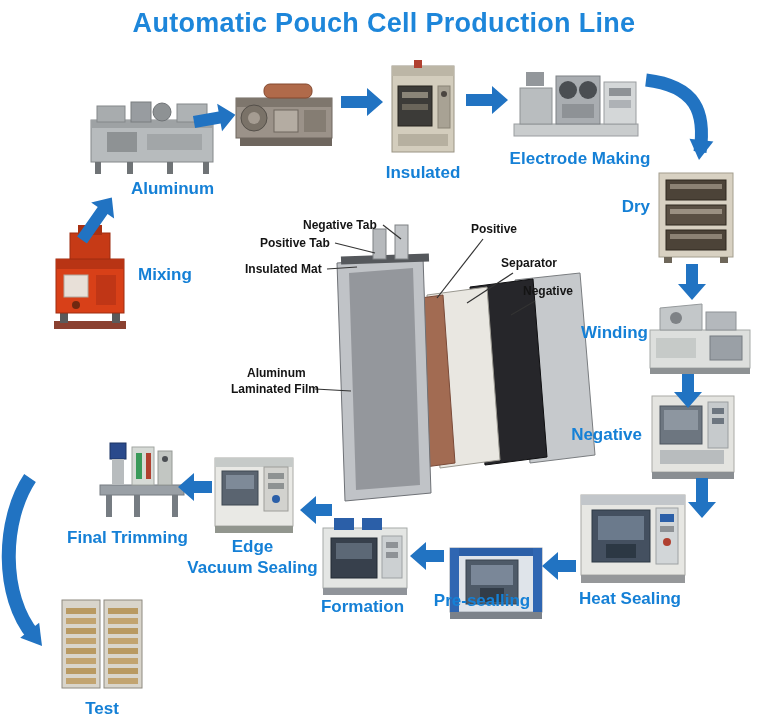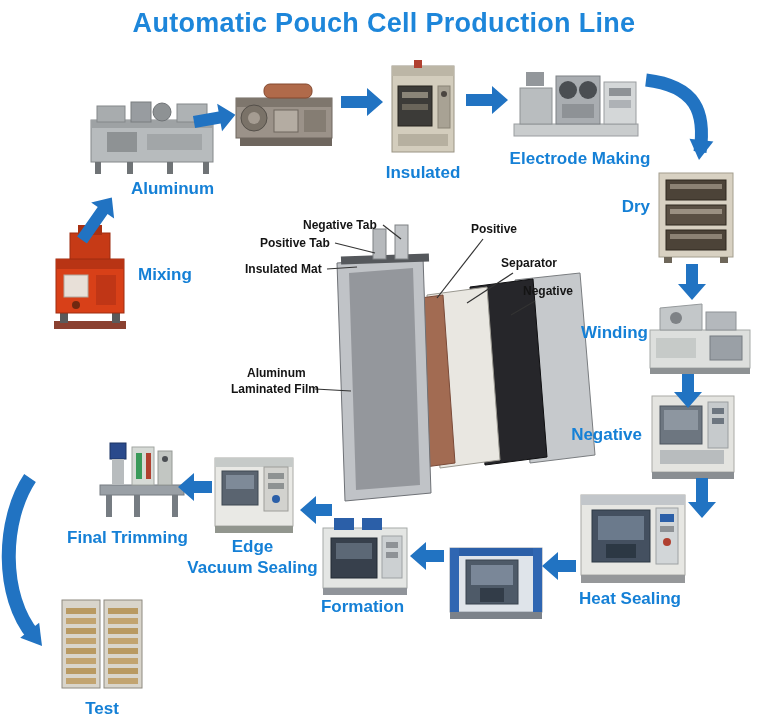--- a/index.html
+++ b/index.html
@@ -246,20 +246,21 @@
 
   <div class="stage-label" style="left:138px;top:264px;width:90px">Mixing</div>
   <div class="stage-label center" style="left:120px;top:178px;width:105px">Aluminum</div>
   <div class="stage-label center" style="left:384px;top:162px;width:78px">Insulated</div>
   <div class="stage-label center" style="left:500px;top:148px;width:160px">Electrode Making</div>
   <div class="stage-label rightal" style="left:600px;top:196px;width:50px">Dry</div>
   <div class="stage-label rightal" style="left:558px;top:322px;width:90px">Winding</div>
   <div class="stage-label rightal" style="left:552px;top:424px;width:90px">Negative</div>
   <div class="stage-label center" style="left:565px;top:588px;width:130px">Heat Sealing</div>
   <div class="stage-label center" style="left:408px;top:590px;width:148px">
+    <div>Pre-sealling</div>
   </div>
   <div class="stage-label center" style="left:300px;top:596px;width:125px">Formation</div>
   <div class="stage-label center" style="left:185px;top:536px;width:135px">
     <div>Edge</div>
     <div>Vacuum Sealing</div>
   </div>
   <div class="stage-label center" style="left:50px;top:527px;width:155px">Final Trimming</div>
   <div class="stage-label center" style="left:58px;top:698px;width:88px">Test</div>
 
   <svg id="cell-diagram" width="400" height="300" viewBox="0 0 400 300">

